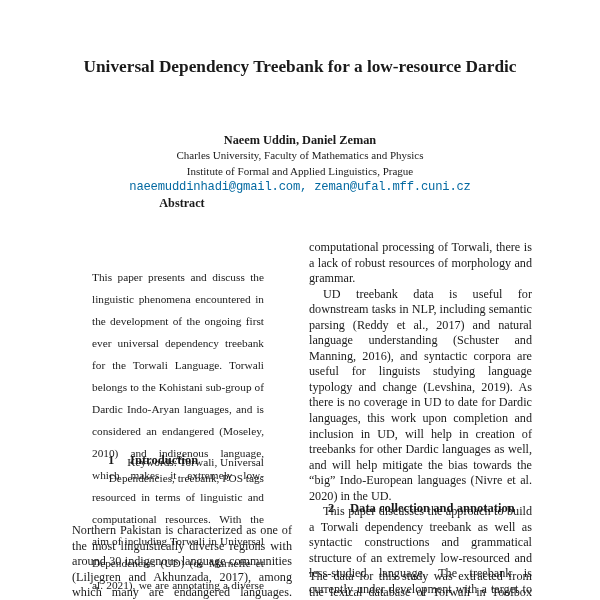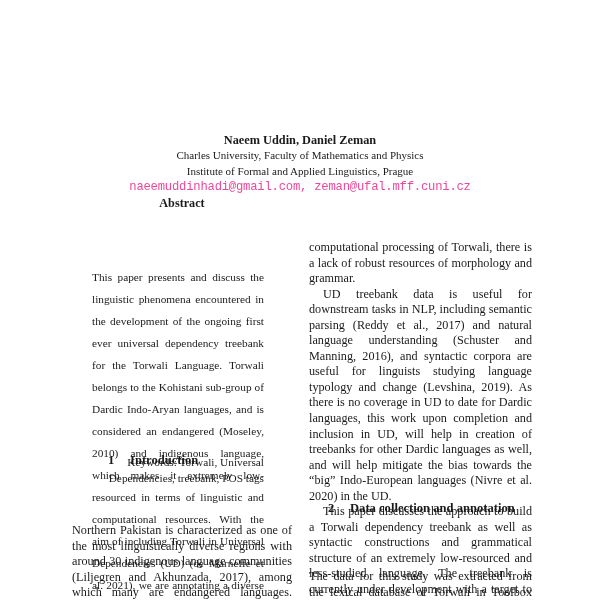--- a/index.html
+++ b/index.html
@@ -5,38 +5,39 @@
   html, body { margin:0; padding:0; background:#ffffff; }
   body { width:600px; height:600px; overflow:hidden; position:relative;
          font-family:"Liberation Serif", serif; color:#1a1a1a; }
   .title { position:absolute; left:60px; width:480px; top:57px; text-align:center;
            font-weight:bold; font-size:17.3px; line-height:19px; }
   .authors { position:absolute; left:60px; width:480px; top:133px; text-align:center;
              font-weight:bold; font-size:12.3px; line-height:15px; }
   .affil { position:absolute; left:60px; width:480px; text-align:center;
            font-size:11px; line-height:16px; }
   .email { position:absolute; left:60px; width:480px; top:180px; text-align:center;
-           font-family:"Liberation Mono", monospace; font-size:12.2px; line-height:15px; color:#ec4899; letter-spacing:-0.2px; }
+           font-family:"Liberation Mono", monospace; font-size:12.2px; line-height:15px; color:#0369a1; letter-spacing:-0.2px; }
   .col { position:absolute; font-size:12.2px; line-height:15.55px; text-align:justify;margin-top:47px; }
   .col p { margin:0; }
   .abs-head { position:absolute; left:72px; width:220px; top:196px; text-align:center;
               font-weight:bold; font-size:12.2px; }
   .abstract { left:92px; width:172px; top:219px; font-size:11.3px; line-height:22px; }
   .keywords { left:92px; width:172px; top:408px; font-size:11.3px; line-height:15.55px; text-align:right; }
   .sec-head { position:absolute; font-weight:bold; font-size:12.6px; line-height:16px; }
   .sec-head .num { display:inline-block; width:22px; }
   .left-body { left:72px; width:220px; top:476px; }
   .right-body { left:309px; width:223px; top:193px; }
   .indent { text-indent:14px; }
   .right2 { left:309px; width:223px; top:543px; }
 </style>
 </head>
 <body>
 
 <div class="title">
+  <div>Universal Dependency Treebank for a low-resource Dardic</div>
 </div>
 
 <div class="authors">Naeem Uddin, Daniel Zeman</div>
 <div class="affil" style="top:147px">Charles University, Faculty of Mathematics and Physics</div>
 <div class="affil" style="top:163px">Institute of Formal and Applied Linguistics, Prague</div>
 <div class="email">naeemuddinhadi@gmail.com, zeman@ufal.mff.cuni.cz</div>
 
 <div class="abs-head">Abstract</div>
 <div class="col abstract">
   <p>This paper presents and discuss the linguistic phenomena encountered in the development of the ongoing first ever universal dependency treebank for the Torwali Language. Torwali belongs to the Kohistani sub-group of Dardic Indo-Aryan languages, and is considered an endangered (Moseley, 2010) and indigenous language, which makes it extremely low-resourced in terms of linguistic and computational resources. With the aim of including Torwali in Universal Dependencies (UD) (de Marneffe et al. 2021), we are annotating a diverse set of example sentences for POS tags, features and dependency relations.</p>

